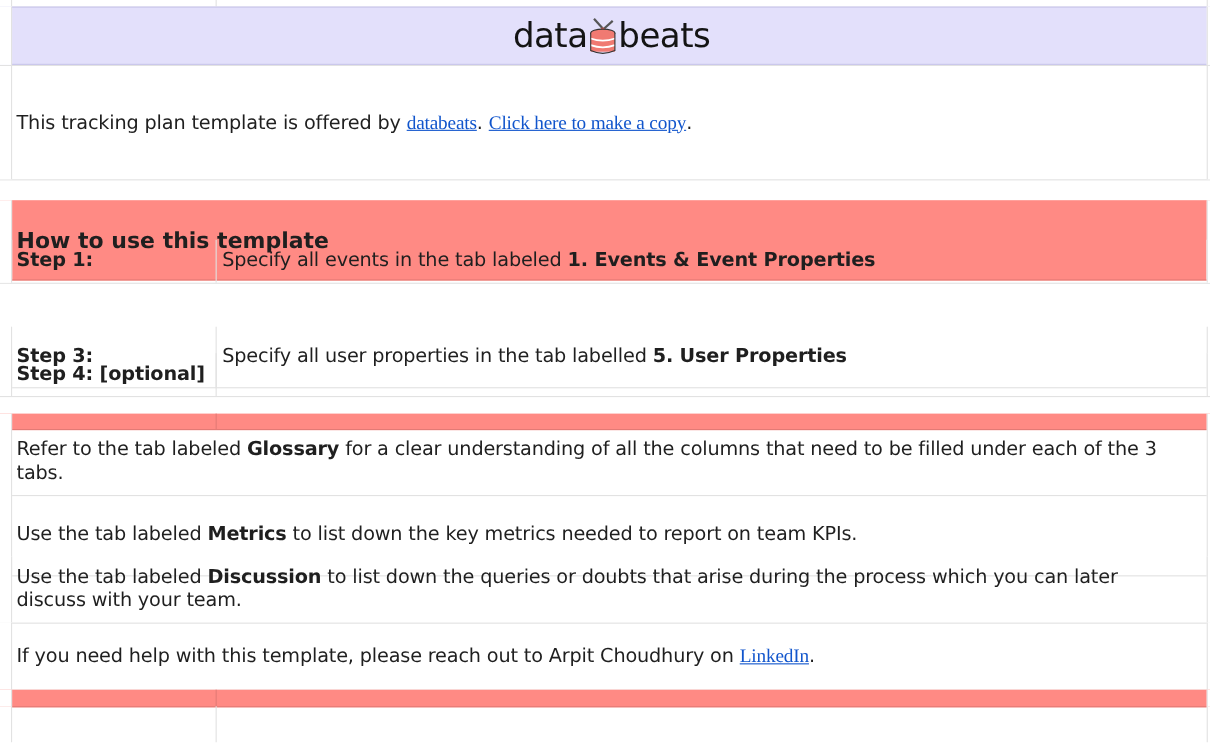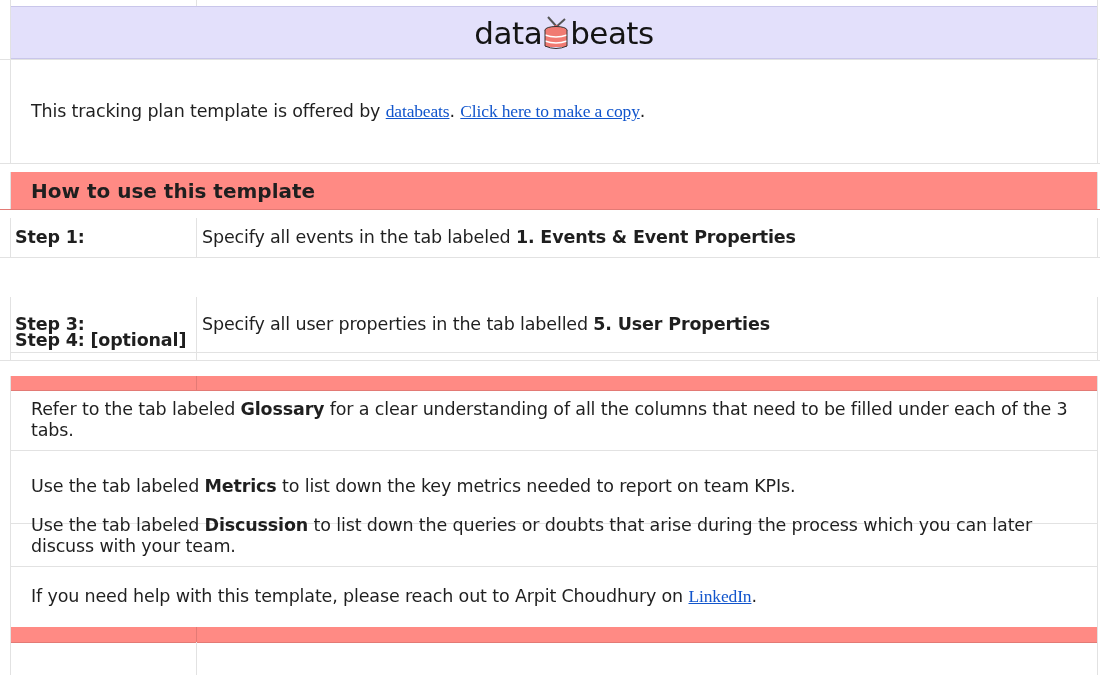--- a/index.html
+++ b/index.html
@@ -6,21 +6,21 @@
     body {
       width: 1100px; height: 675px; overflow: hidden; background: #ffffff;
       font-family: "DejaVu Sans", "Liberation Sans", sans-serif;
       color: #1f1f1f; position: relative;
     }
     .sheet { position: absolute; left: 0; top: 0; width: 1100px; height: 675px; }
     .row { position: absolute; left: 0; width: 1100px; box-sizing: border-box; border-bottom: 1px solid #e2e2e2; }
     .gut { position: absolute; left: 0; top: 0; bottom: 0; width: 10px; border-right: 1px solid #e2e2e2; background: #fff; }
     .rcol { position: absolute; left: 1097px; top: 0; bottom: 0; width: 3px; border-left: 1px solid #e2e2e2; background: #fff; }
     .cell { position: absolute; top: 0; bottom: 0; box-sizing: border-box; display: flex; align-items: center; }
-    .full { left: 11px; right: 3px; padding-left: 20px; }
+    .full { left: 11px; right: 3px; padding-left: 4px; }
     .c1 { left: 11px; width: 186px; padding-left: 4px; border-right: 1px solid #e2e2e2; }
     .c2 { left: 197px; right: 3px; padding-left: 5px; }
     .txt { font-size: 17.5px; line-height: 21px; letter-spacing: -0.15px; }
     .bold { font-weight: bold; }
     .link { color: #1155cc; text-decoration: underline; cursor: pointer; font-family: Liberation Serif, serif; }
     .banner { background: #e3e0fb; }
     .banner .full { justify-content: center; border-top: 1px solid #c9c6ea; border-bottom: 1px solid #c9c6ea; }
     .pink { background: #ff8a84; }
     .pink-strip .c1 { border-right: 1px solid #e37a75; }
     .logo { display: flex; align-items: center; font-size: 31px; letter-spacing: -0.5px; color: #141414; font-family: "DejaVu Sans", sans-serif; }
@@ -61,21 +61,21 @@
   </div>
 
   <div class="row" style="top:60px;height:104px;">
     <div class="gut"></div>
     <div class="cell full">
       <span class="txt"><span>This tracking plan template is offered by </span><span class="link">databeats</span><span>. </span><span class="link">Click here to make a copy</span><span>.</span></span>
     </div>
     <div class="rcol"></div>
   </div>
 
-  <div class="row pink" style="top:172px;height:38px;border-bottom-color:#e37a75;">
+  <div class="row pink" style="top:182px;height:73px;border-bottom-color:#e37a75;">
     <div class="gut"></div>
     <div class="cell full">
       <span class="h-title">How to use this template</span>
     </div>
     <div class="rcol"></div>
   </div>
 
   <div class="row" style="top:218px;height:40px;">
     <div class="gut"></div>
     <div class="cell c1">

